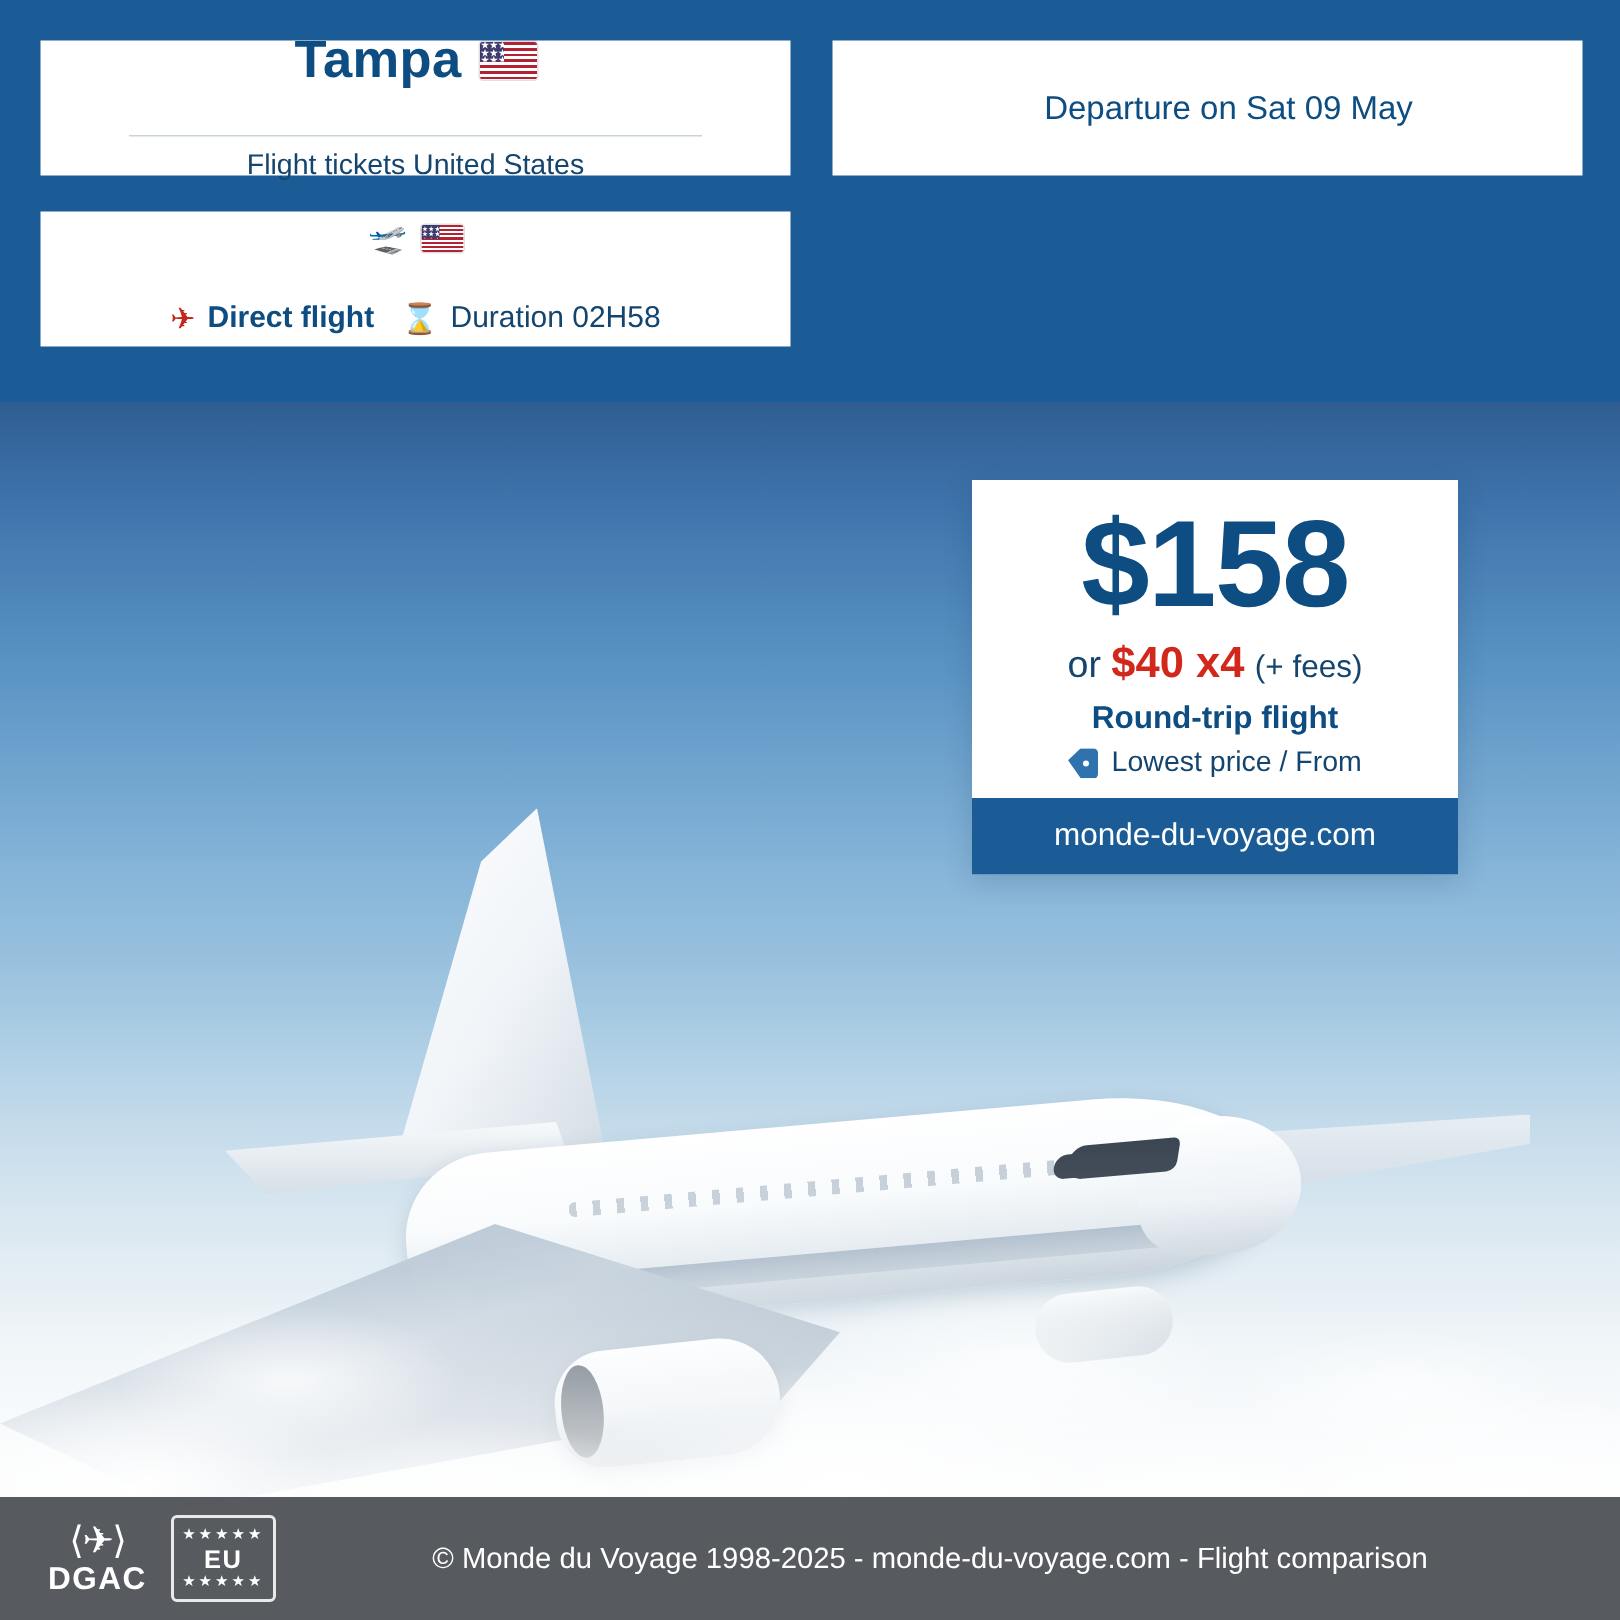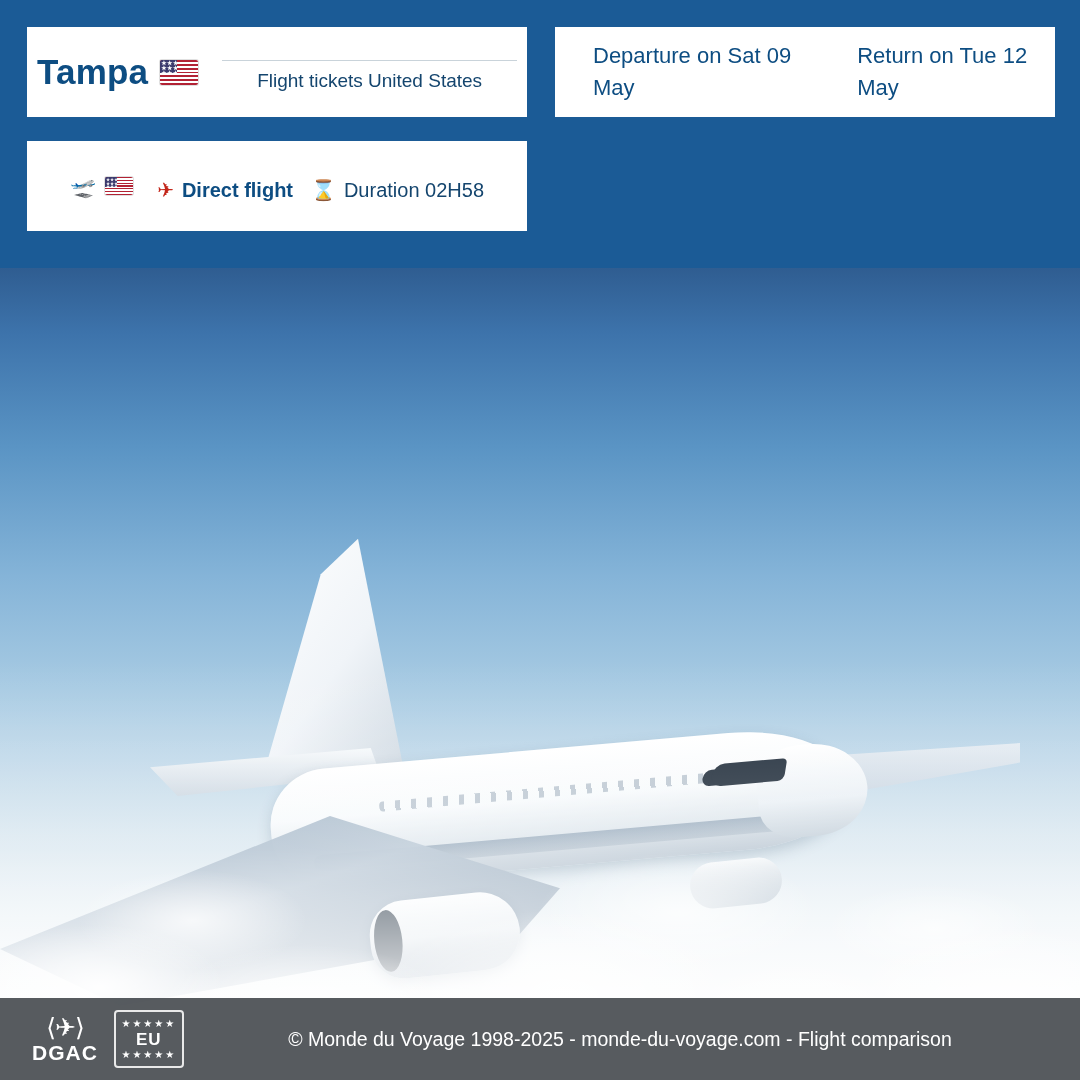--- a/index.html
+++ b/index.html
@@ -33,20 +33,21 @@
   }
   .card-grid {
     display: grid;
     grid-template-columns: 500px 500px;
     grid-template-rows: 90px 90px;
     gap: 24px 28px;
   }
   .card {
     background: #ffffff;
     display: flex;
+    flex-direction: column;
     align-items: center;
     justify-content: center;
     box-sizing: border-box;
     padding: 6px 10px;
     gap: 24px;
   }
   .dest-title {
     font-size: 35px;
     font-weight: bold;
     color: #0d4d82;
@@ -477,21 +478,20 @@
           <span class="flag">
             <span class="stripes"></span>
             <span class="canton">★★★★★<br>★★★★★<br>★★★★★</span>
           </span>
         </div>
         <div class="dest-sub">Flight tickets United States</div>
       </div>
 
       <div class="card">
         <div class="dates-line">Departure on Sat 09 May</div>
-        <div class="dates-line">Return on Tue 12 May</div>
       </div>
 
 
       <div class="card">
         <div class="dep-line">
           <span class="ic ic-red">🛫</span>
           <span class="flag small">
             <span class="stripes"></span>
             <span class="canton">★★★★<br>★★★★<br>★★★★</span>
           </span>
@@ -518,20 +518,36 @@
         <div class="nose"></div>
         <div class="cockpit"></div>
       </div>
       <div class="engine-small"></div>
       <div class="wing-main"></div>
       <div class="engine"></div>
     </div>
     <div class="clouds"></div>
   </div>
 
+  <div class="price-box">
+    <div class="price-inner">
+      <div class="price-main">$158</div>
+      <div class="price-alt">
+        <span>or</span>
+        <span class="amt">$40 x4</span>
+        <span class="fees">(+ fees)</span>
+      </div>
+      <div class="trip-type">Round-trip flight</div>
+      <div class="lowest">
+        <span class="tag-ic"></span>
+        <span>Lowest price / From</span>
+      </div>
+    </div>
+    <div class="site-bar">monde-du-voyage.com</div>
+  </div>
 
   <div class="footer">
     <div class="badges">
       <div class="iata">
         <span class="wings">⟨✈⟩</span>
         <span class="word">DGAC</span>
       </div>
       <div class="eu">
         <span class="stars">★★★★★</span>
         <span class="word">EU</span>

